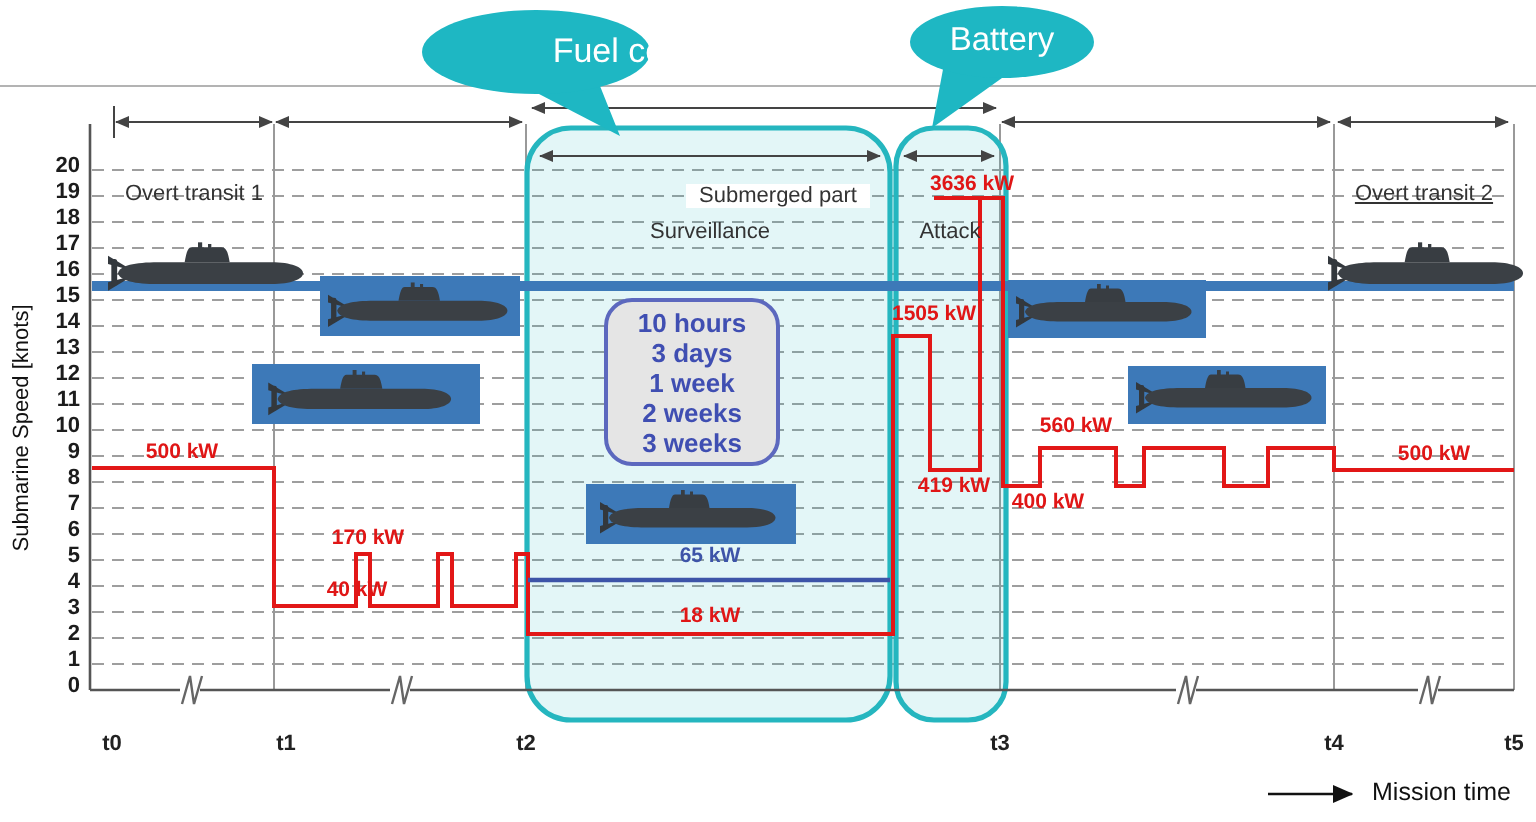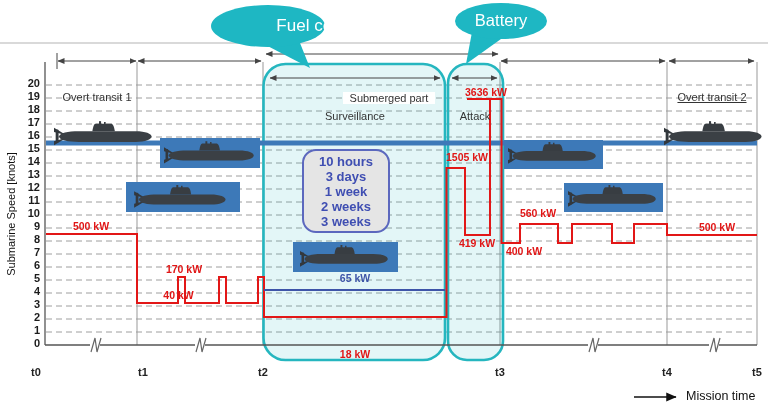--- a/index.html
+++ b/index.html
@@ -173,21 +173,21 @@
       <span class="ytick" style="top: 246px;">7</span>
       <span class="ytick" style="top: 259px;">6</span>
       <span class="ytick" style="top: 272px;">5</span>
       <span class="ytick" style="top: 285px;">4</span>
       <span class="ytick" style="top: 298px;">3</span>
       <span class="ytick" style="top: 311px;">2</span>
       <span class="ytick" style="top: 324px;">1</span>
       <span class="ytick" style="top: 337px;">0</span>
     </div>
   <div id="x-ticks">
-      <span class="xtick" style="left: 36px; text-align: center;">t0</span>
+      <span class="xtick" style="left: 56px; text-align: center;">t0</span>
       <span class="xtick" style="left: 143px;">t1</span>
       <span class="xtick" style="left: 263px;">t2</span>
       <span class="xtick" style="left: 500px;">t3</span>
       <span class="xtick" style="left: 667px;">t4</span>
       <span class="xtick" style="left: 757px;">t5</span>
     </div>
 
   <div class="phead txt" style="left:57px;top:46px;width:80px;">Overt transit 1</div>
   <div class="phead txt" style="left:667px;top:46px;width:90px;text-decoration:underline;">Overt transit 2</div>
   <div class="phead bg txt" style="left:343px;top:47px;width:88px;">Submerged part</div>
@@ -202,21 +202,21 @@
       <div class="dur-line">3 days</div>
       <div class="dur-line">1 week</div>
       <div class="dur-line">2 weeks</div>
       <div class="dur-line">3 weeks</div>
     </div>
 
   <div class="plabel" style="left:68px;top:220px;width:46px;">500 kW</div>
   <div class="plabel" style="left:137px;top:289px;width:59px;margin-left:12px;">40 kW</div>
   <div class="plabel" style="left:161px;top:263px;width:46px;">170 kW</div>
   <div class="plabel navy" style="left:333px;top:272px;width:44px;">65 kW</div>
-  <div class="plabel" style="left:333px;top:302px;width:44px;margin-top:46px;">18 kW</div>
+  <div class="plabel" style="left:333px;top:302px;width:44px;">18 kW</div>
   <div class="plabel" style="left:442px;top:151px;width:50px;">1505 kW</div>
   <div class="plabel" style="left:454px;top:237px;width:46px;">419 kW</div>
   <div class="plabel" style="left:461px;top:86px;width:50px;">3636 kW</div>
   <div class="plabel" style="left:501px;top:245px;width:46px;">400 kW</div>
   <div class="plabel" style="left:515px;top:207px;width:46px;">560 kW</div>
   <div class="plabel" style="left:694px;top:221px;width:46px;">500 kW</div>
 
   <div class="mtime">Mission time</div>
 </div>
 

